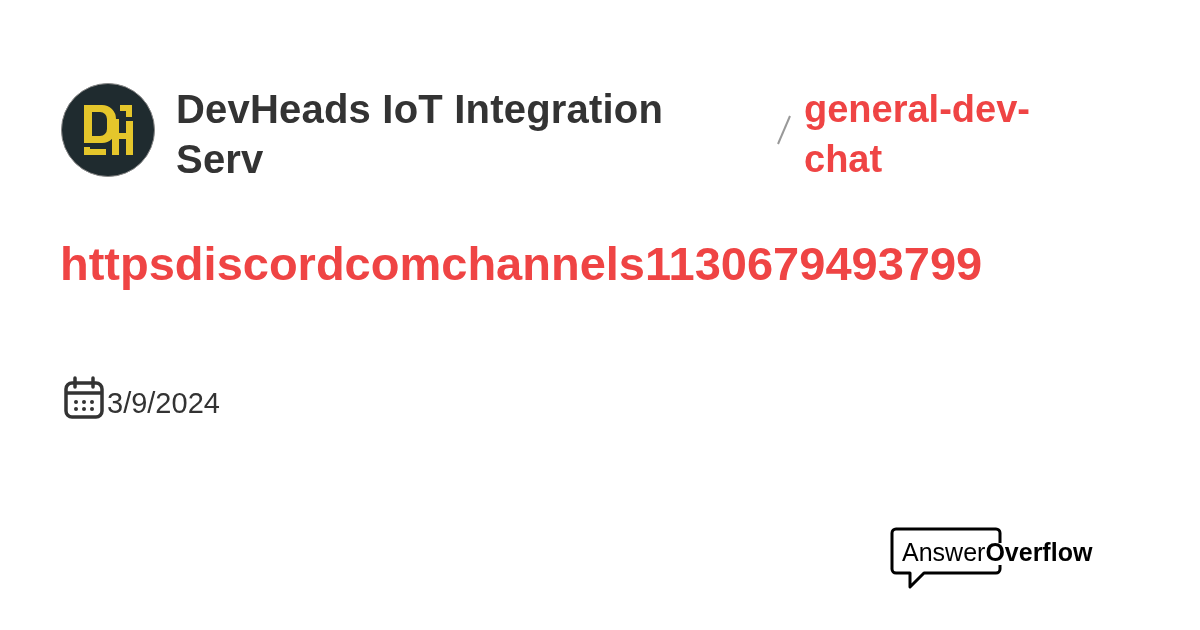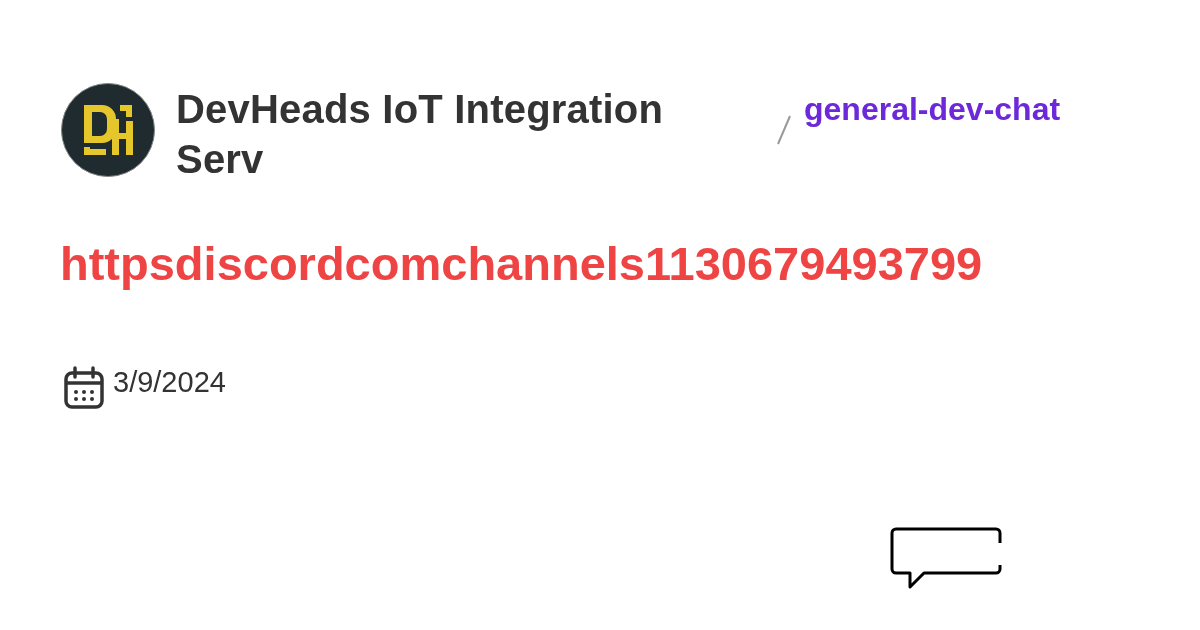--- a/index.html
+++ b/index.html
@@ -1,22 +1,22 @@
 <!DOCTYPE html>
 <html><head>
 <meta charset="utf-8">
 <style>
   html, body { margin:0; padding:0; }
   body { width:1200px; height:630px; background:#ffffff; position:relative; overflow:hidden; font-family:"Liberation Sans", sans-serif; }
   .avatar { position:absolute; left:61px; top:83px; width:94px; height:94px; border-radius:50%; background:#1f2b2f; border:1px solid #888; box-sizing:border-box; display:flex; align-items:center; justify-content:center; }
   .server-name { position:absolute; left:176px; top:84px; width:540px; font-size:40px; font-weight:700; line-height:50px; color:#333333; letter-spacing:0.2px; }
   .slash { position:absolute; left:774px; top:112px; width:20px; height:36px; }
-  .channel-name { position:absolute; left:804px; top:84px; width:280px; font-size:32px; font-weight:700; line-height:50px; color:#6d28d9; }
+  .channel-name { position:absolute; left:804px; top:84px; width:280px; font-size:38px; font-weight:700; line-height:50px; color:#ef4444; }
   .title { position:absolute; left:60px; top:228px; white-space:nowrap; font-size:47px; font-weight:700; color:#ef4444; line-height:72px; }
-  .date-row { position:absolute; left:63px; top:366px; display:flex; align-items:flex-start; gap:8px; }
+  .date-row { position:absolute; left:63px; top:376px; display:flex; align-items:flex-end; gap:2px; }
   .date-text { font-size:29px; color:#333333; }
   .brand { position:absolute; left:890px; top:527px; width:230px; height:64px; }
   .brand-text { position:absolute; left:12px; top:10px; font-size:25px; line-height:30px; color:#000; white-space:nowrap; }
   .brand-text .a { font-weight:400; }
   .brand-text .o { font-weight:700; }
 </style>
 </head>
 <body>
 
 <div class="avatar">
@@ -63,13 +63,16 @@
         <circle cx="29" cy="33" r="2"></circle>
     </g>
   </svg>
   <span class="date-text">3/9/2024</span>
 </div>
 
 <div class="brand">
   <svg width="112" height="64" viewBox="0 0 112 64" style="position:absolute;left:0;top:0;">
     <path d="M6 2 h100 a4 4 0 0 1 4 4 v10 M110 38 v4 a4 4 0 0 1 -4 4 h-72 l-14 14 v-14 h-14 a4 4 0 0 1 -4 -4 v-36 a4 4 0 0 1 4 -4" fill="none" stroke="#000" stroke-width="3" stroke-linejoin="round"></path>
   </svg>
+  <div class="brand-text">
+    <span class="a">Answer</span><span class="o">Overflow</span>
+  </div>
 </div>
 
 </body></html>

